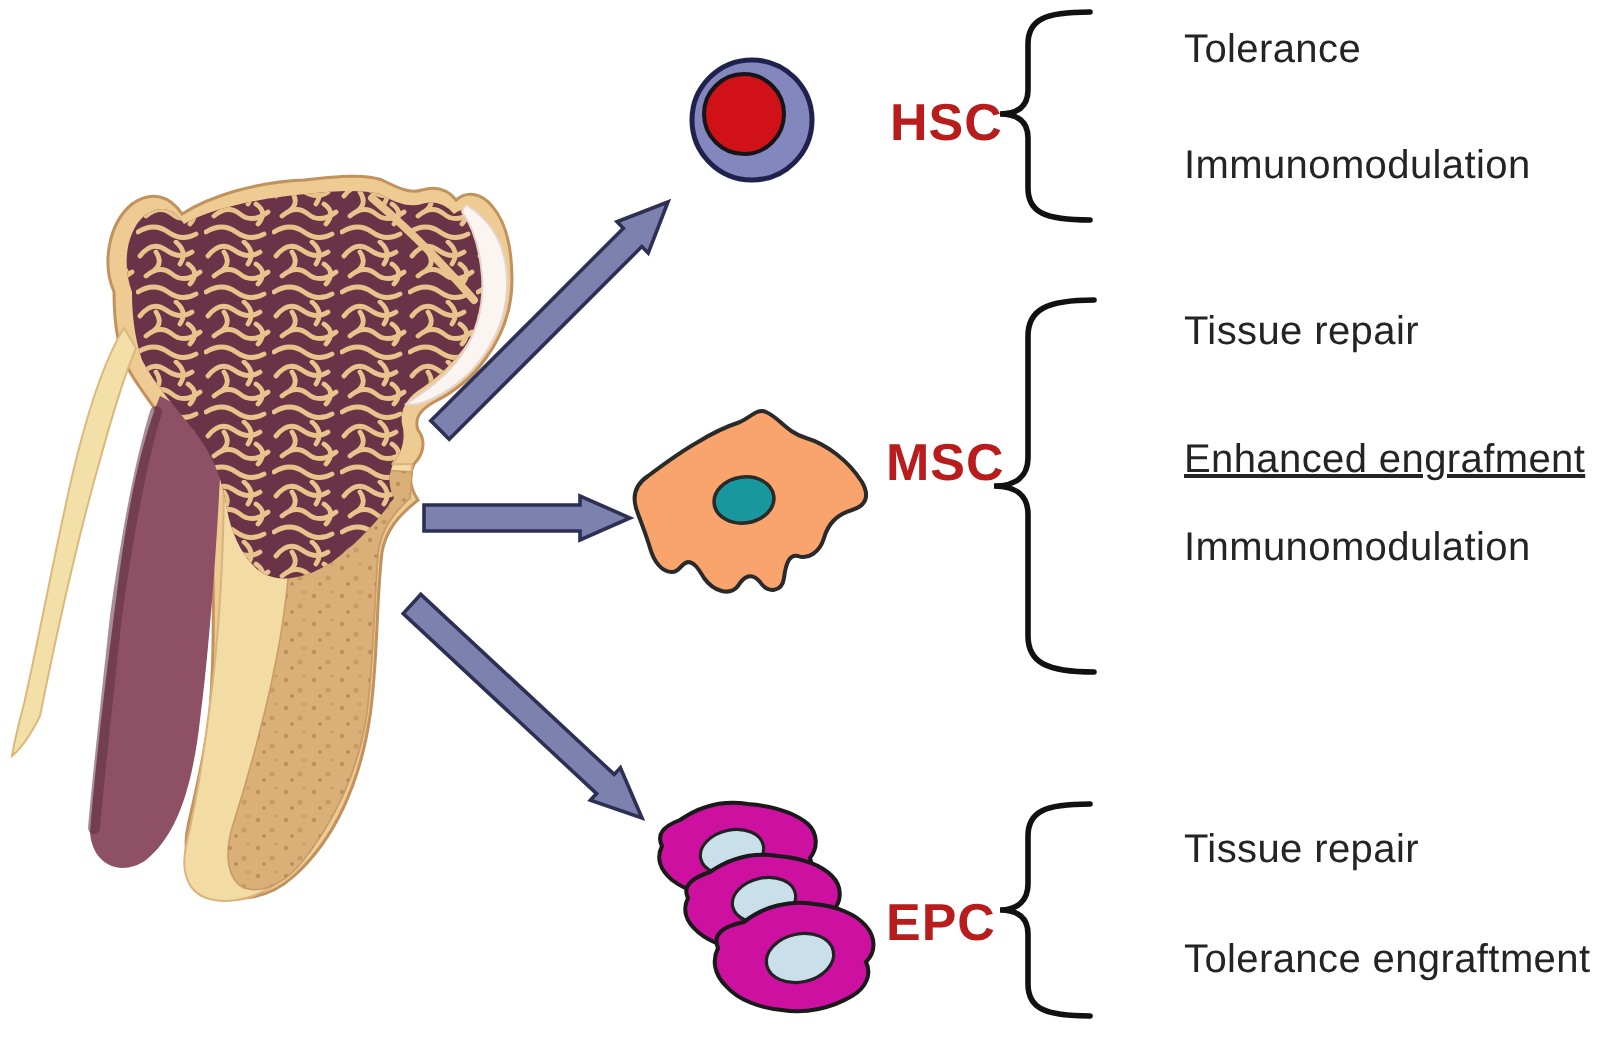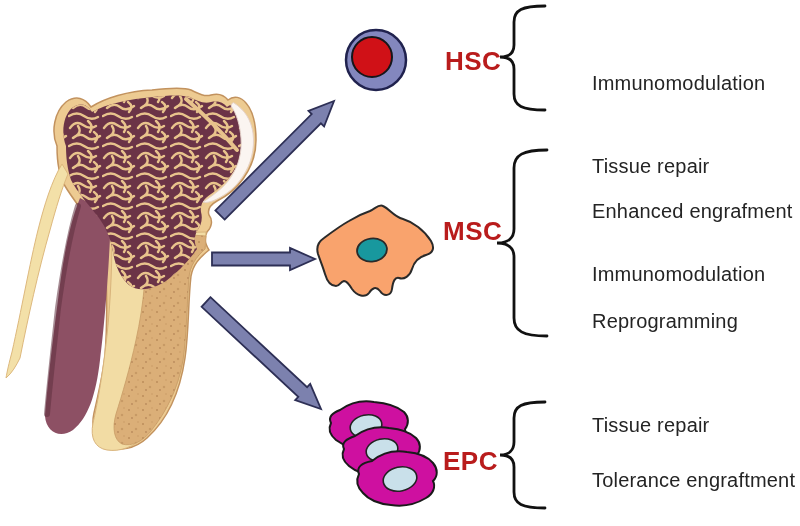--- a/index.html
+++ b/index.html
@@ -162,23 +162,23 @@
            C508,243 514,248 514,257 L514,318 C514,331 523,336 547,336"></path>
       <path d="M545,402 C522,402 514,406 514,418 L514,442 C514,450 509,455 500,455
            C509,455 514,459 514,467 L514,492 C514,504 522,508 545,508"></path>
     </g>
   </svg>
 
   <div class="cell-label" style="left:445px; top:46px;">HSC</div>
   <div class="cell-label" style="left:443px; top:216px;">MSC</div>
   <div class="cell-label" style="left:443px; top:446px;">EPC</div>
 
+  <div class="fn-item" style="top:14px;">Tolerance</div>
   <div class="fn-item" style="top:72px;">Immunomodulation</div>
 
   <div class="fn-item" style="top:155px;">Tissue repair</div>
-  <div class="fn-item" style="top:200px;">Enhanced engrafment</div>
+  <div class="fn-item" style="top:219px;text-decoration:underline;">Enhanced engrafment</div>
   <div class="fn-item" style="top:263px;">Immunomodulation</div>
-  <div class="fn-item" style="top:310px;">Reprogramming</div>
 
   <div class="fn-item" style="top:414px;">Tissue repair</div>
   <div class="fn-item" style="top:469px;">Tolerance engraftment</div>
 
 </div>
 
 </body></html>

